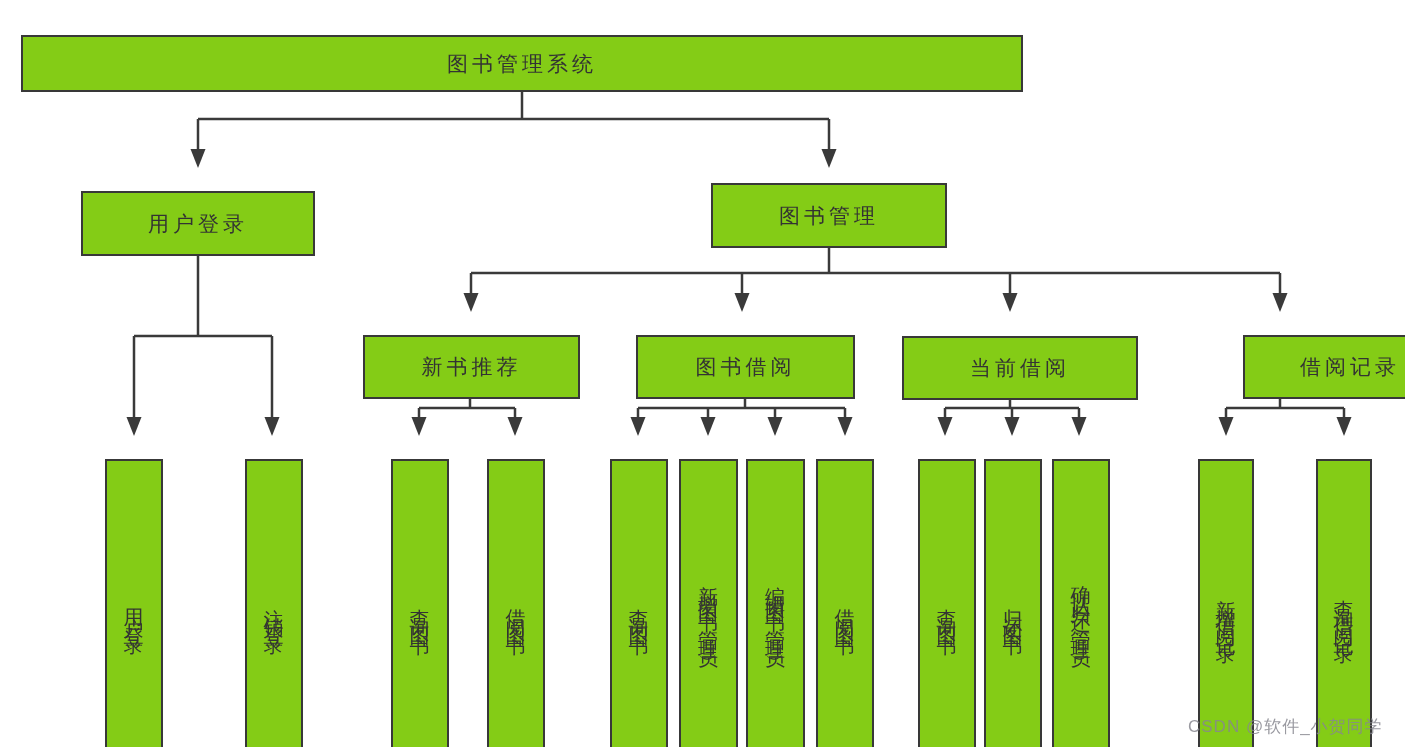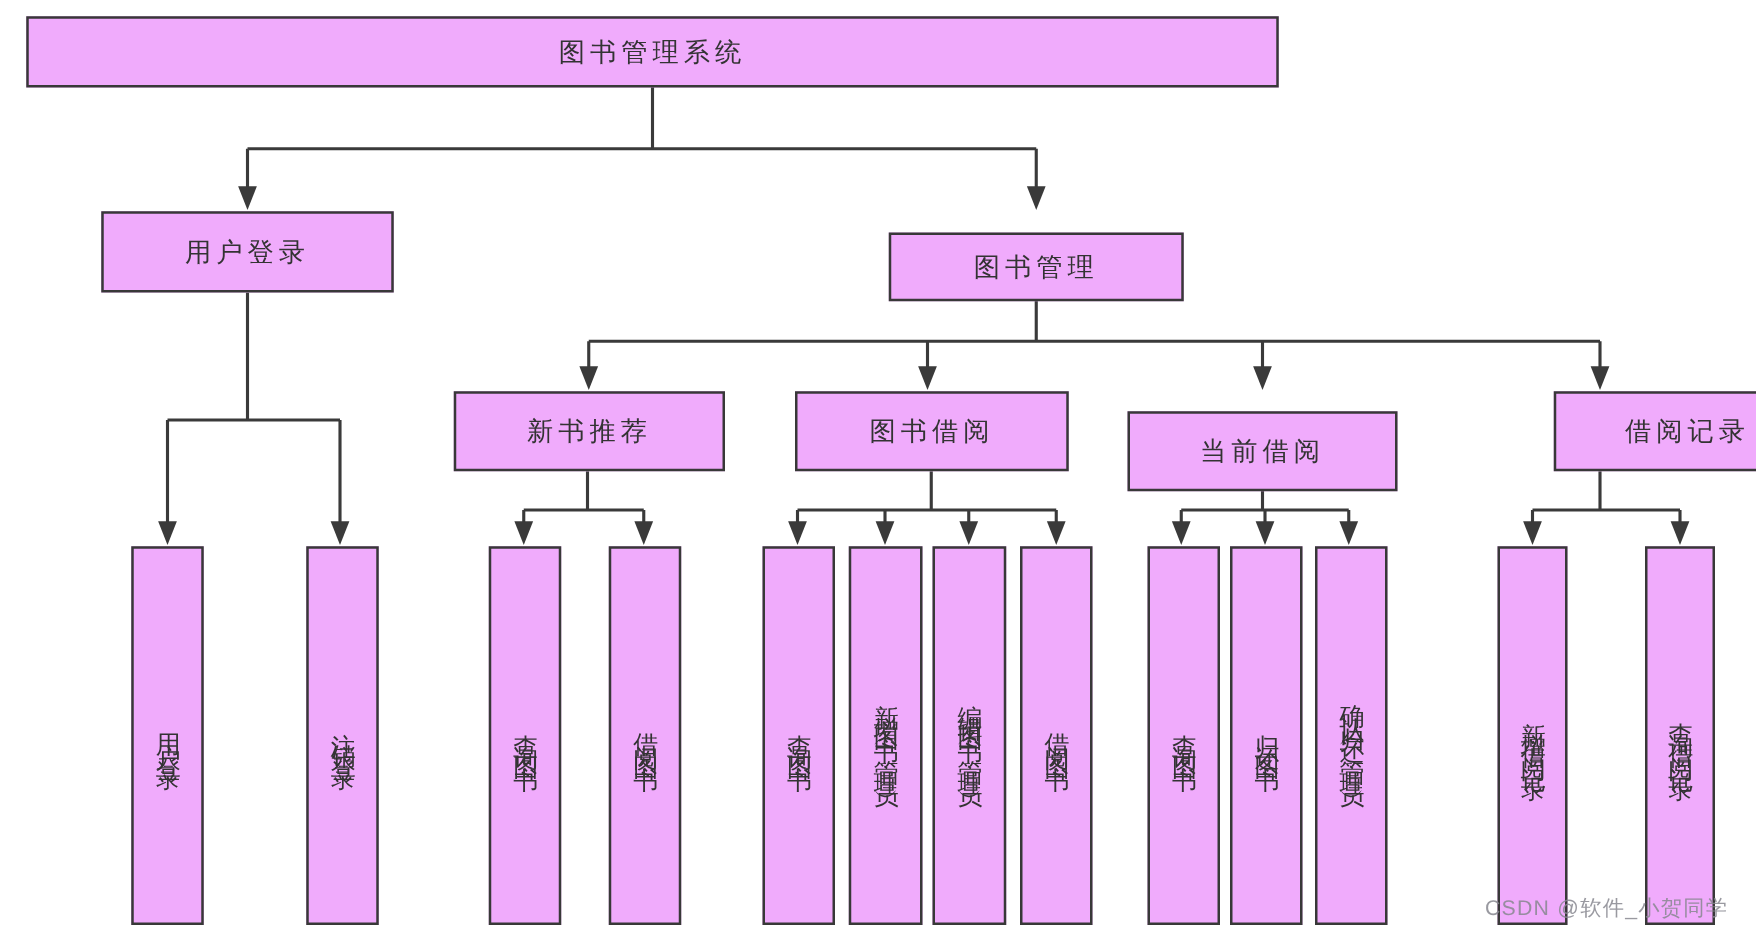--- a/index.html
+++ b/index.html
@@ -8,25 +8,26 @@
     width:1405px;height:747px;
     background:#ffffff;
     font-family:"Liberation Sans",sans-serif;
     overflow:hidden;
   }
   #wires{position:absolute;left:0;top:0;width:1405px;height:747px;}
   .box{
     position:absolute;
     box-sizing:border-box;
     border:2px solid #383838;
-    background:#f0abfc;
+    background:#84cc16;
     display:flex;
     align-items:center;
     justify-content:center;
     color:#333333;
+    margin-top:22px;
   }
   .h-label{
     font-size:21px;
     letter-spacing:4px;
     white-space:nowrap;
     color:#333333;
   }
   .leaf{ }
   .v-label{
     writing-mode:vertical-rl;
@@ -120,31 +121,31 @@
     </g>
   </svg>
 
   <div class="box" style="left:21px;top:13px;width:1002px;height:57px">
     <span class="h-label">图书管理系统</span>
   </div>
 
   <div class="box" style="left:81px;top:169px;width:234px;height:65px">
     <span class="h-label">用户登录</span>
   </div>
-  <div class="box" style="left:711px;top:186px;width:236px;height:55px">
+  <div class="box" style="left:711px;top:161px;width:236px;height:65px">
     <span class="h-label">图书管理</span>
   </div>
 
   <div class="box" style="left:636px;top:313px;width:219px;height:64px">
     <span class="h-label">图书借阅</span>
   </div>
   <div class="box" style="left:363px;top:313px;width:217px;height:64px">
     <span class="h-label">新书推荐</span>
   </div>
-  <div class="box" style="left:902px;top:329px;width:216px;height:64px">
+  <div class="box" style="left:902px;top:314px;width:236px;height:64px">
     <span class="h-label">当前借阅</span>
   </div>
   <div class="box" style="left:1243px;top:313px;width:214px;height:64px">
     <span class="h-label">借阅记录</span>
   </div>
 
   <div class="box leaf" style="left:105px;top:437px;width:58px;height:303px">
     <span class="v-label">用户登录</span>
   </div>
   <div class="box leaf" style="left:245px;top:437px;width:58px;height:303px">

